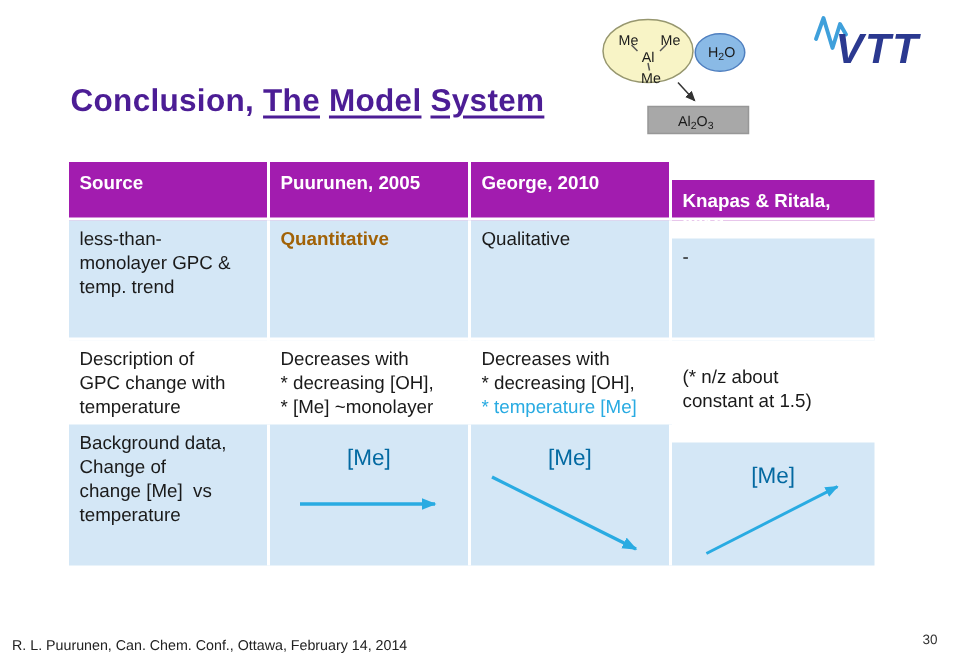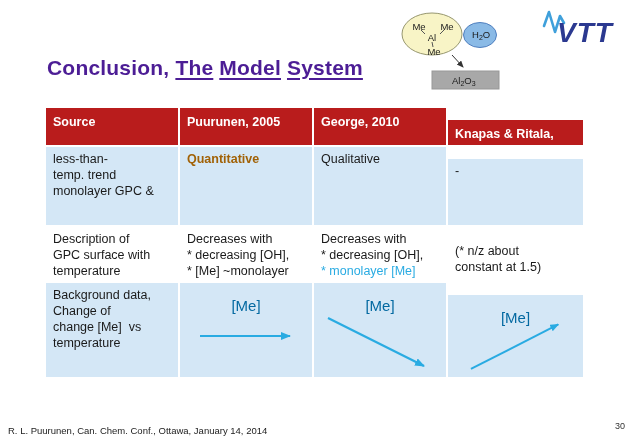--- a/index.html
+++ b/index.html
@@ -11,21 +11,21 @@
   .title .u{margin-left:6px;text-decoration:underline;text-decoration-thickness:2px;text-underline-offset:3px;}
 
   
   .tbl{position:absolute;left:46px;top:108px;display:grid;
        grid-template-columns:134px 134px 134px 135px;
        grid-template-rows:39px 80px 56px 94px;}
   .cell{box-sizing:border-box;border-right:2px solid #fff;border-bottom:2px solid #fff;
         padding:4px 6px 3px 7px;font-size:12.5px;line-height:16px;color:#1a1a1a;}
   .cell.lastcol{border-right:none;margin-top:12px;}
   .cell.lastrow{border-bottom:none;}
-  .head{background:#b91c1c;color:#ffffff;font-weight:bold;padding-top:6px;}
+  .head{background:#a21caf;color:#ffffff;font-weight:bold;padding-top:6px;}
   .band{background:#D4E7F6;}
   .plain{background:#ffffff;}
   .ln{white-space:pre-wrap;}
   .accent{color:#29ABE2;}
   .accent-bold{color:#a16207;font-weight:bold;}
 
   
   .trend{padding:0;position:relative;}
   .me-label{display:block;text-align:center;margin-top:15px;font-size:15px;color:#0369a1;}
   .trend svg{position:absolute;left:0;top:0;width:100%;height:100%;}
@@ -81,47 +81,47 @@
 
   <div class="tbl">
 
     <div class="cell head">Source</div>
     <div class="cell head">Puurunen, 2005</div>
     <div class="cell head">George, 2010</div>
     <div class="cell head lastcol">Knapas &amp; Ritala, 2013</div>
 
     <div class="cell band">
       <div class="ln">less-than-</div>
+      <div class="ln">monolayer GPC &amp;</div>
       <div class="ln">temp. trend</div>
-      <div class="ln">monolayer GPC &amp;</div>
     </div>
     <div class="cell band">
       <span class="accent-bold">Quantitative</span>
     </div>
     <div class="cell band">
       <span>Qualitative</span>
     </div>
     <div class="cell band lastcol">
       <span>-</span>
     </div>
 
     <div class="cell plain">
       <div class="ln">Description of</div>
-      <div class="ln">GPC surface with</div>
+      <div class="ln">GPC change with</div>
       <div class="ln">temperature</div>
     </div>
     <div class="cell plain">
       <div class="ln">Decreases with</div>
       <div class="ln">* decreasing [OH],</div>
       <div class="ln">* [Me] ~monolayer</div>
     </div>
     <div class="cell plain">
       <div class="ln">Decreases with</div>
       <div class="ln">* decreasing [OH],</div>
-      <div class="ln accent">* monolayer [Me]</div>
+      <div class="ln accent">* temperature [Me]</div>
     </div>
     <div class="cell plain lastcol">
       <div class="ln">(* n/z about</div>
       <div class="ln">constant at 1.5)</div>
     </div>
 
     <div class="cell band lastrow">
       <div class="ln">Background data,</div>
       <div class="ln">Change of</div>
       <div class="ln">change [Me]  vs</div>
@@ -155,16 +155,16 @@
         <defs>
             <marker id="mc3" markerUnits="userSpaceOnUse" markerWidth="12" markerHeight="10" refX="9" refY="4" orient="auto">
               <path d="M0,0 L10,4 L0,8 z" fill="#29ABE2"></path>
             </marker>
           </defs>
         <line x1="16" y1="83" x2="114" y2="33" stroke="#29ABE2" stroke-width="2.2" marker-end="url(#mc3)"></line>
       </svg>
     </div>
   </div>
 
-  <div class="citation">R. L. Puurunen, Can. Chem. Conf., Ottawa, January 14, 2014</div>
+  <div class="citation">R. L. Puurunen, Can. Chem. Conf., Ottawa, February 14, 2014</div>
   <div class="pagenum">30</div>
 
 </div>
 
 </body></html>

